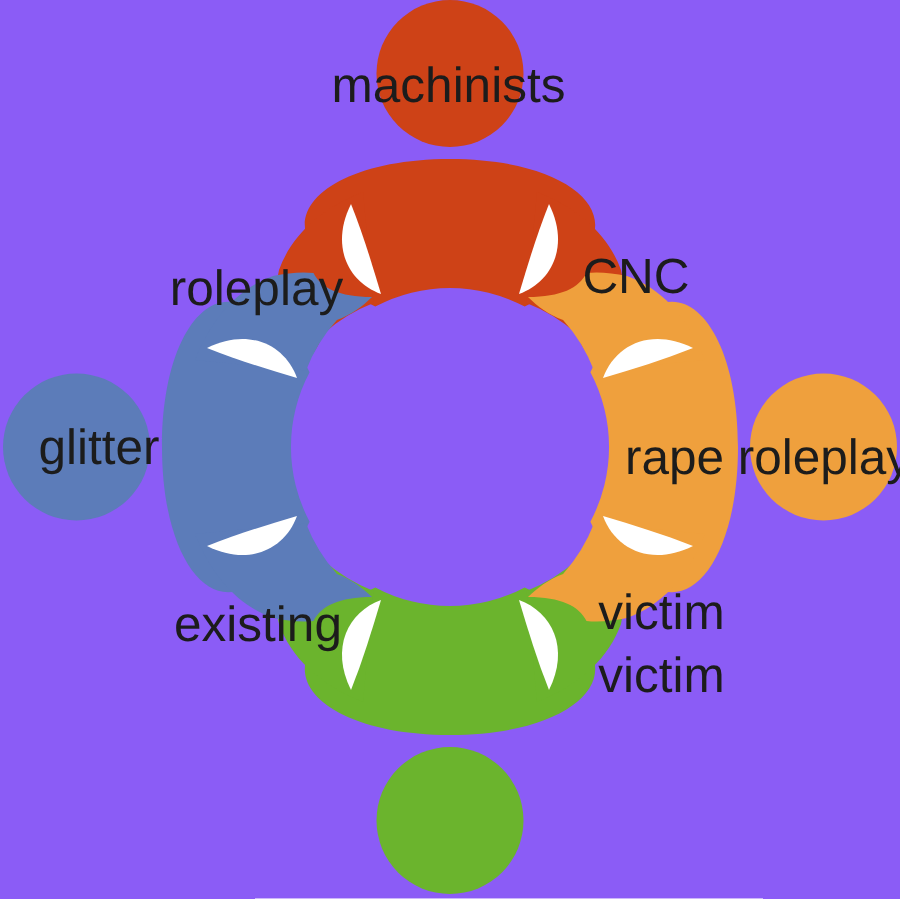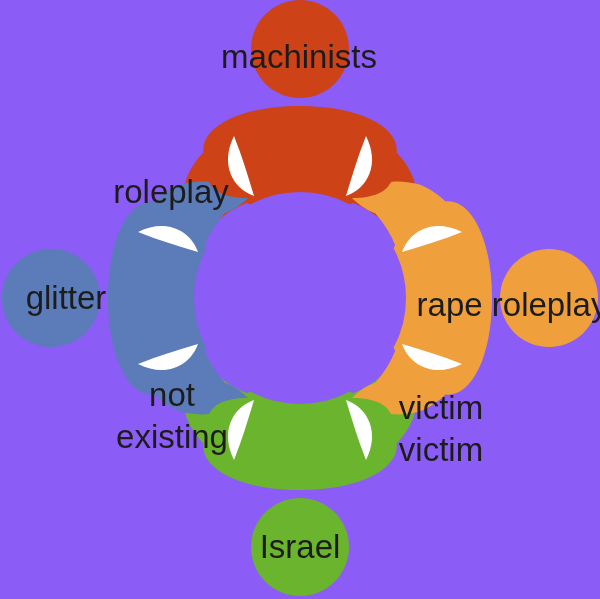--- a/index.html
+++ b/index.html
@@ -77,30 +77,29 @@
     <use href="#person" xlink:href="#person" transform="translate(300 298) rotate(0)" color="#CE4217"></use>
     <use href="#person" xlink:href="#person" transform="translate(300 298) rotate(180)" color="#6BB42D"></use>
     <use href="#person" xlink:href="#person" transform="translate(300 298) rotate(270)" color="#5C7CB9"></use>
     <use href="#person" xlink:href="#person" transform="translate(300 298) rotate(90)" color="#EFA03D"></use>
   </svg>
 
   <div class="label" style="left:299px; top:57px">machinists</div>
 
   <div class="label" style="left:171px; top:192px">roleplay</div>
 
+  <div class="label" style="left:424px; top:184px">CNC</div>
 
   <div class="label" style="left:66px; top:298px">glitter</div>
 
   <div class="label" style="left:512px; top:305px">rape roleplay</div>
 
   <div class="label" style="left:172px; top:416px">
-    <div>not</div>
     <div>existing</div>
   </div>
 
   <div class="label" style="left:441px; top:429px">
     <div>victim</div>
     <div>victim</div>
   </div>
 
-  <div class="label" style="left:300px; top:547px">Israel</div>
 
 </div>
 
 </body></html>

